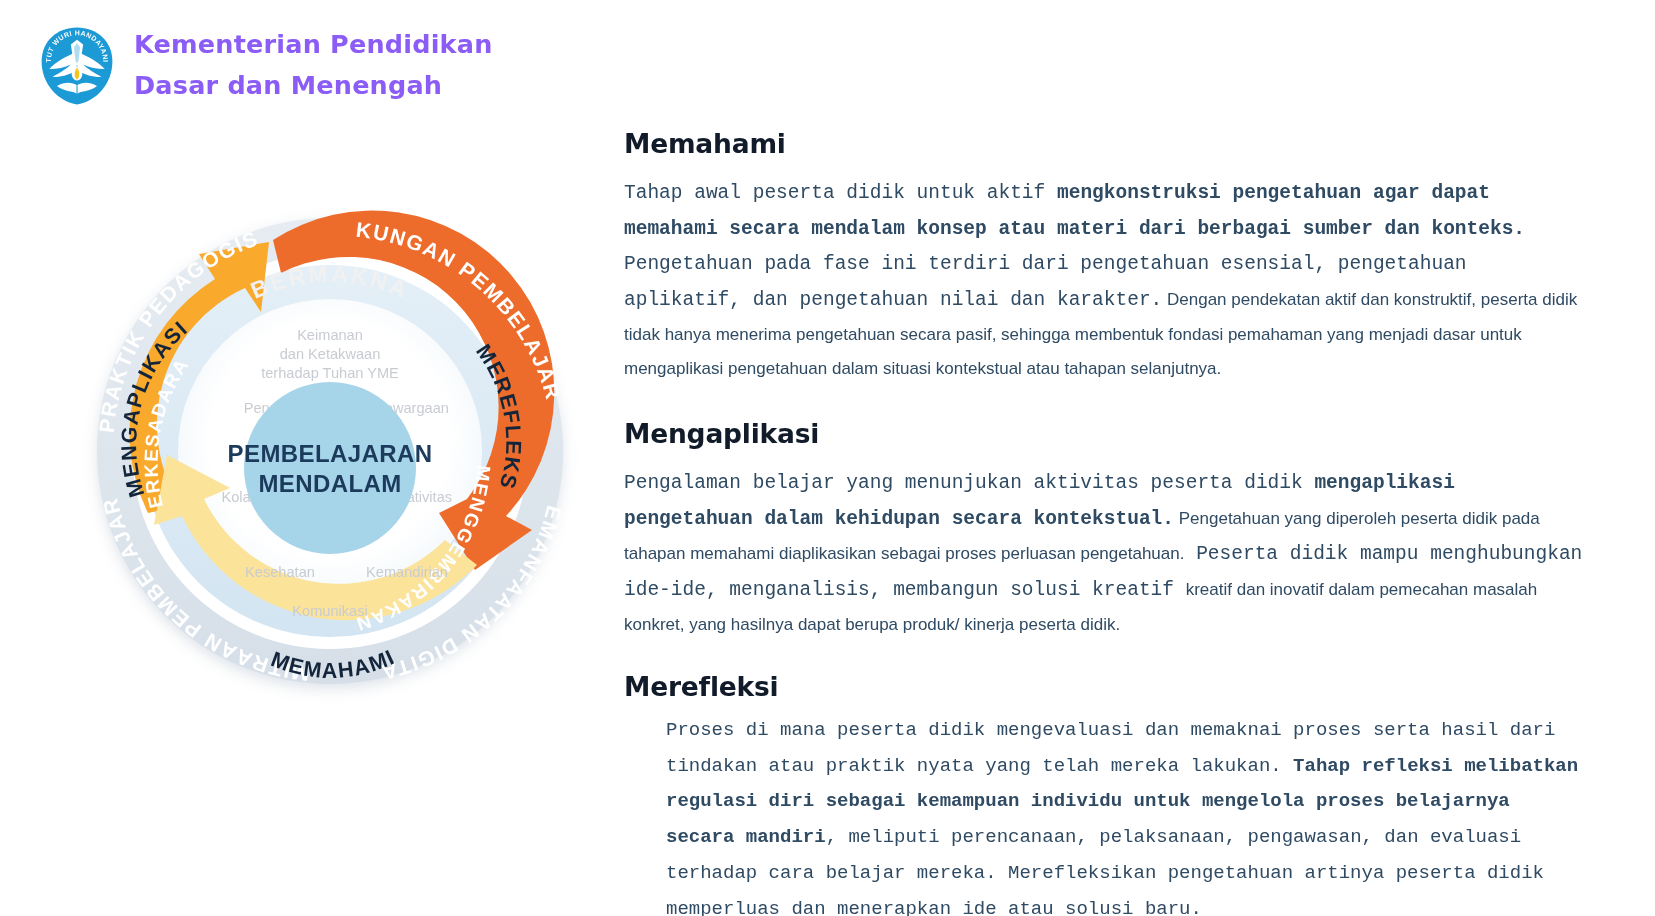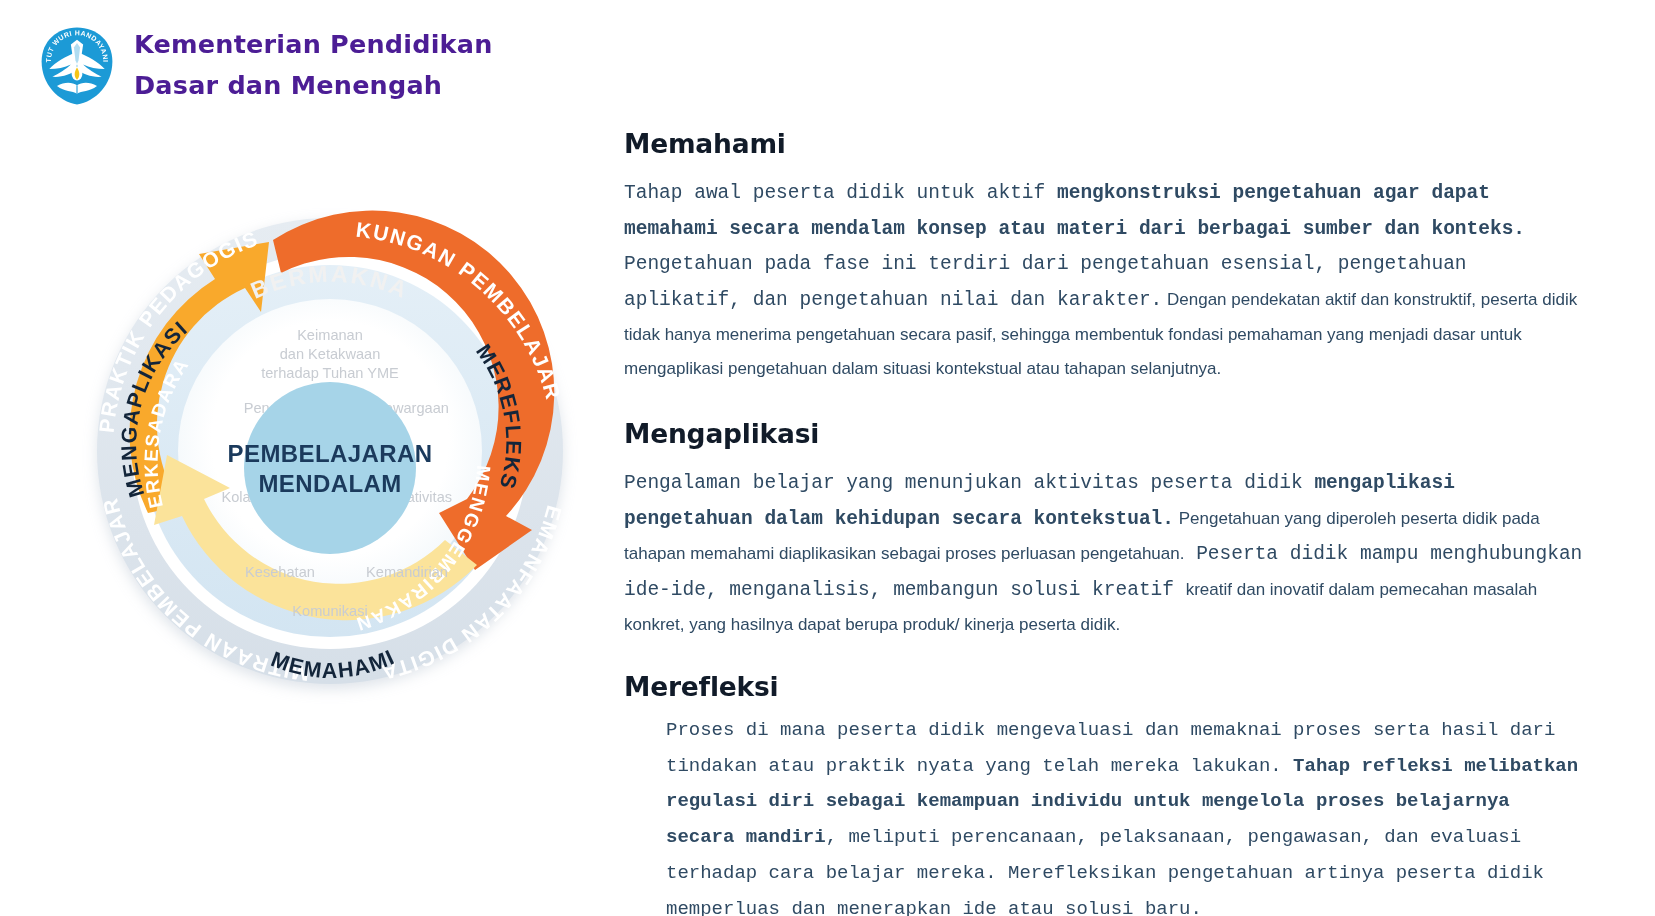--- a/index.html
+++ b/index.html
@@ -13,21 +13,21 @@
   }
 
   
   #header{
     position:absolute; left:38px; top:22px;
     display:flex; align-items:flex-start; gap:18px;
   }
   #logo-wrap{ width:78px; height:80px; flex:0 0 auto; margin-top:4px;}
   #ministry-title{
     font-size:25.5px; font-weight:bold; line-height:1.62;
-    color:#4c1d95; letter-spacing:0.2px;
+    color:#8b5cf6; letter-spacing:0.2px;
     font-family:"DejaVu Sans", sans-serif;
     white-space:pre-line;
     padding-top:2px;
   }
 
   
   #diagram{
     position:absolute; left:47px; top:168px;
     width:566px; height:566px;
   }

